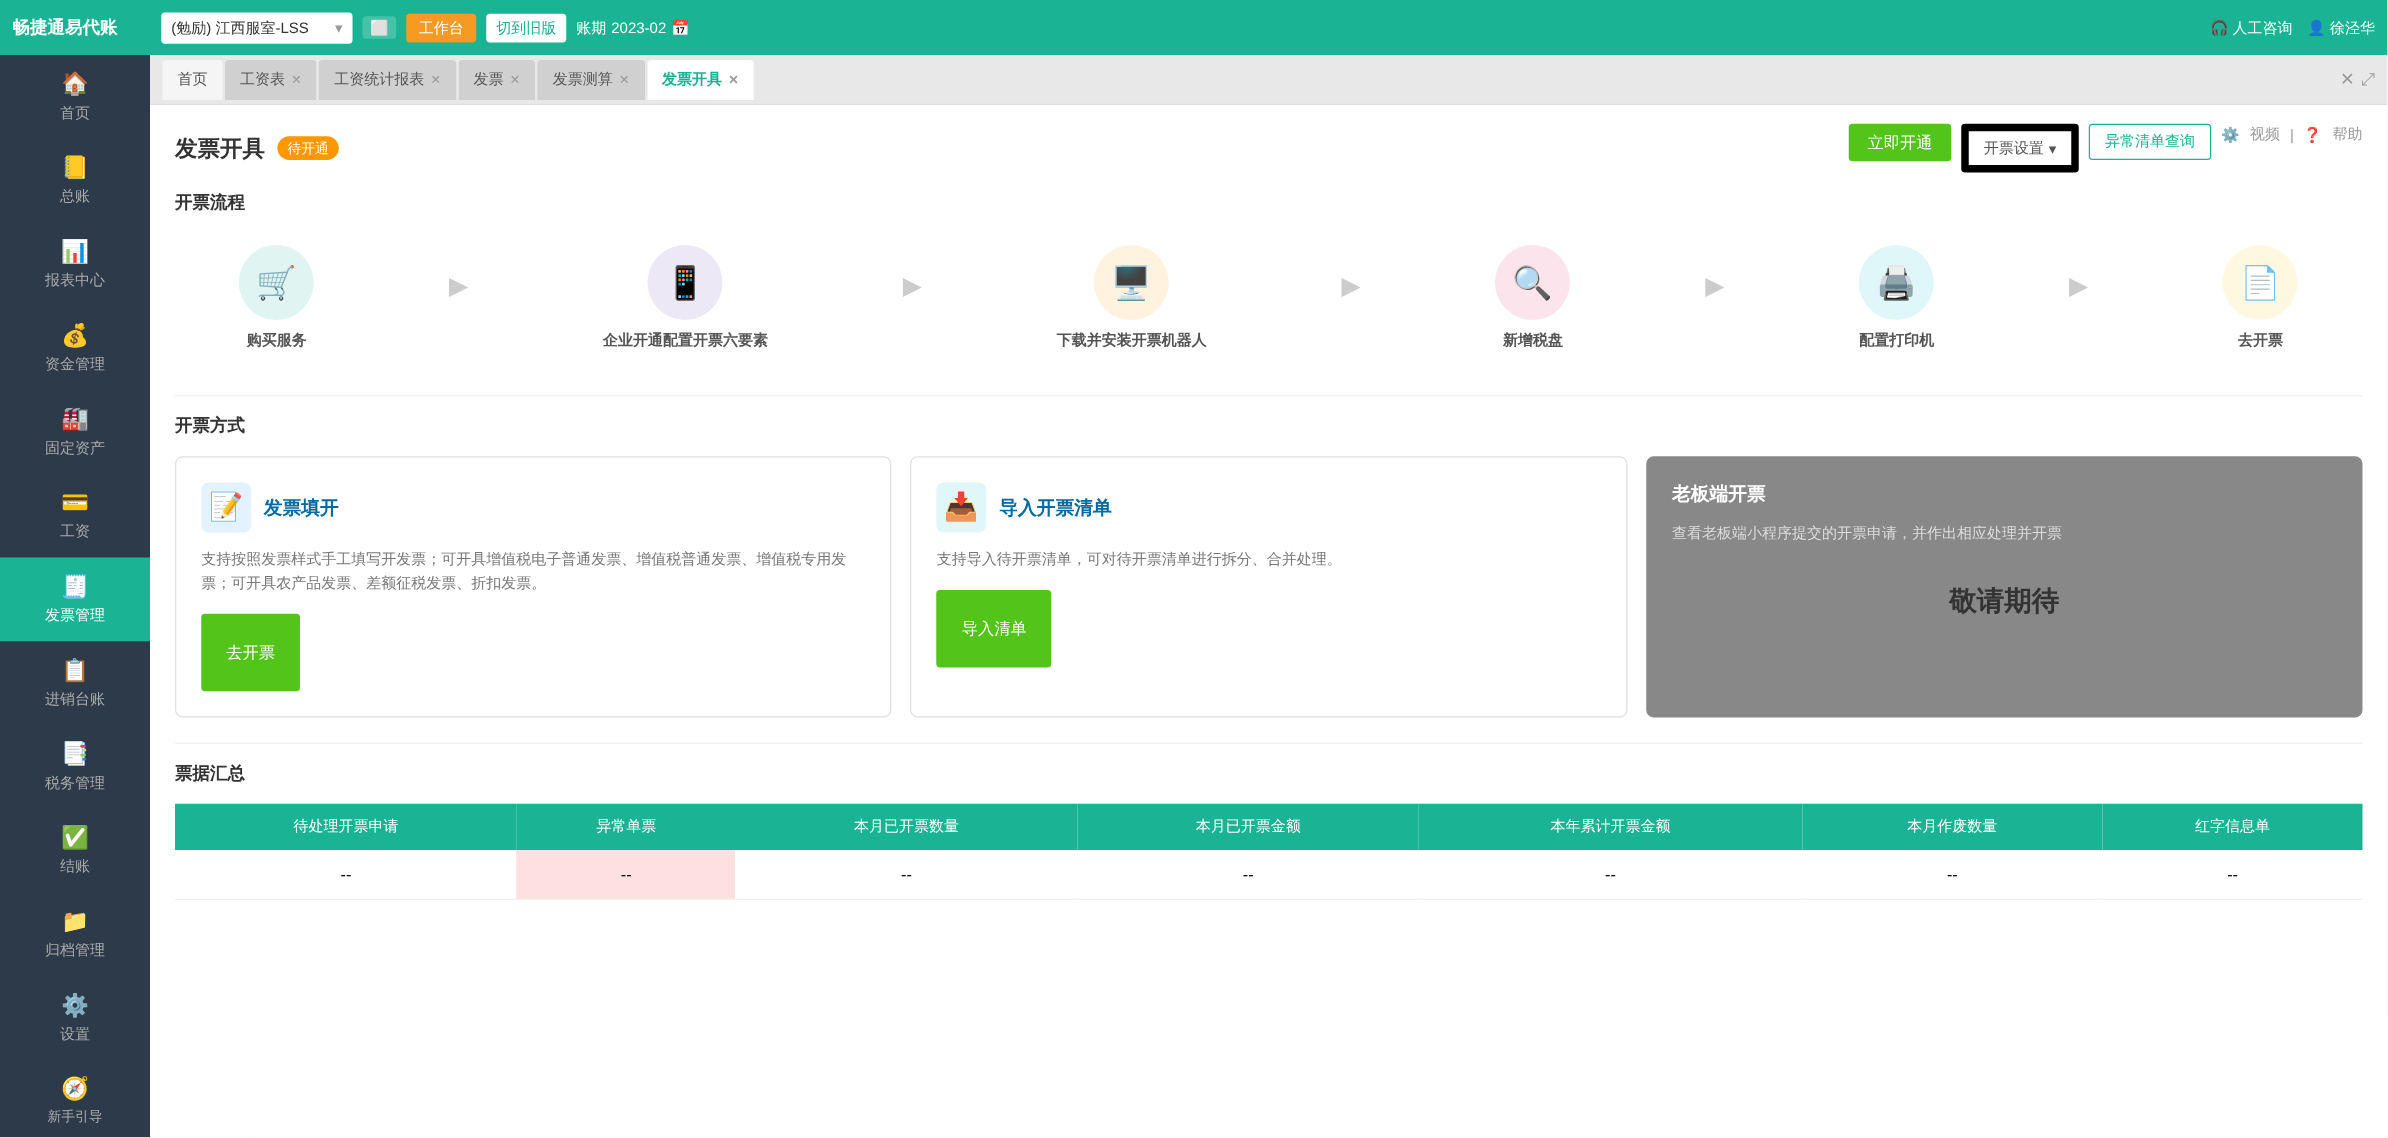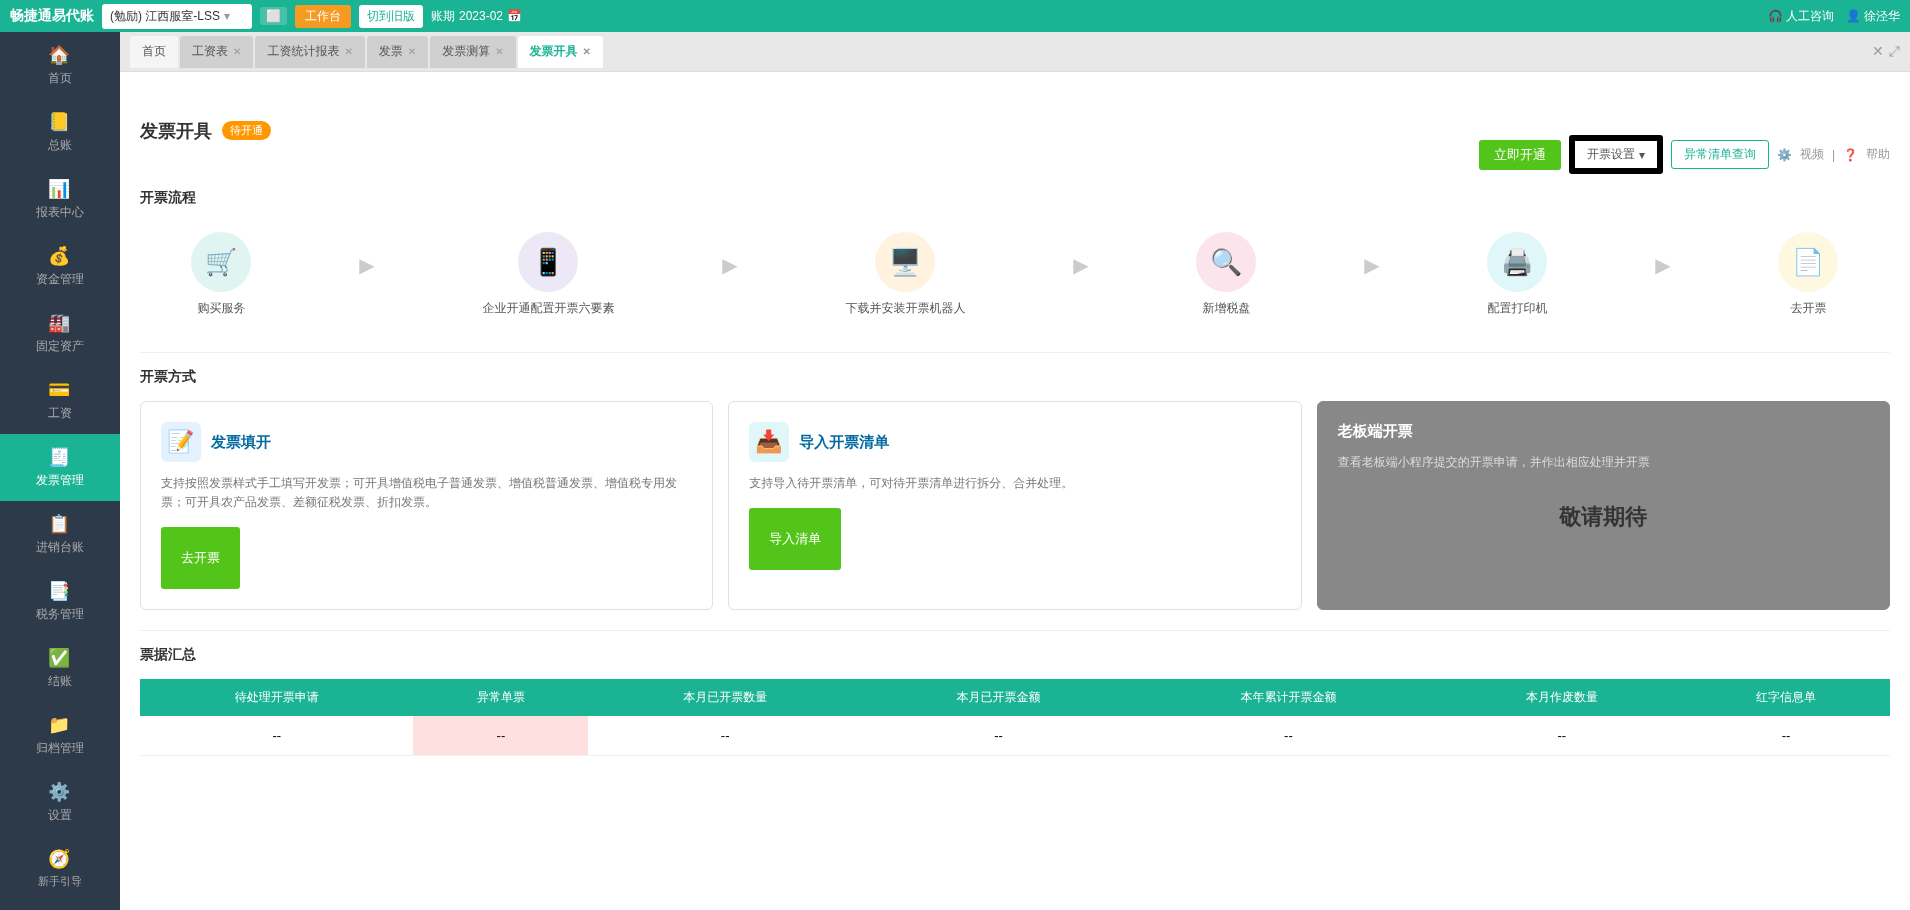--- a/index.html
+++ b/index.html
@@ -1,22 +1,22 @@
 <!DOCTYPE html>
 <html><head>
   <meta charset="utf-8">
   <style>
     * { box-sizing: border-box; margin: 0; padding: 0; }
     body { font-family: 'Microsoft YaHei', Arial, sans-serif; font-size: 13px; background: #f5f5f5; display: flex; flex-direction: column; height: 910px; overflow: hidden; }
 
     
-    .top-bar { height: 32px; background: #1ab394; display: flex; align-items: center; padding: 0 10px; justify-content: space-between; flex-shrink: 0; }
+    .top-bar { height: 44px; background: #1ab394; display: flex; align-items: center; padding: 0 10px; justify-content: space-between; flex-shrink: 0; }
     .top-bar-left { display: flex; align-items: center; gap: 8px; }
     .top-bar-logo { color: white; font-size: 14px; font-weight: bold; }
-    .top-bar-company { background: white; border-radius: 3px; padding: 4px 8px; font-size: 12px; color: #333; display: flex; align-items: center; gap: 4px; min-width: 150px; }
+    .top-bar-company { background: white; border-radius: 3px; padding: 4px 8px; font-size: 12px; color: #333; display: flex; align-items: center; gap: 21px; min-width: 150px; margin-left: 27px; }
     .top-bar-company .arrow { color: #999; }
     .top-bar-icon-btn { background: rgba(255,255,255,0.2); border: none; border-radius: 3px; padding: 2px 6px; color: white; font-size: 12px; cursor: pointer; }
     .workbench-btn { background: #f59a23; color: white; border: none; border-radius: 3px; padding: 3px 10px; font-size: 12px; cursor: pointer; }
     .switch-btn { background: white; color: #1ab394; border: none; border-radius: 3px; padding: 3px 8px; font-size: 12px; cursor: pointer; }
     .period-info { color: white; font-size: 12px; display: flex; align-items: center; gap: 4px; }
     .top-bar-right { display: flex; align-items: center; gap: 12px; color: white; font-size: 12px; }
     .top-bar-right span { cursor: pointer; display: flex; align-items: center; gap: 3px; }
 
     
     .main-layout { display: flex; flex: 1; overflow: hidden; }
@@ -42,40 +42,40 @@
     .tab-bar-close { font-size: 14px; color: #999; cursor: pointer; }
 
     
     .page-content { flex: 1; overflow-y: auto; padding: 15px 20px; background: white; }
 
     
     .page-header { display: flex; align-items: center; justify-content: space-between; margin-bottom: 15px; }
     .page-title-area { display: flex; align-items: center; gap: 10px; }
     .page-title { font-size: 18px; font-weight: bold; color: #333; }
     .status-badge { background: #ff9800; color: white; font-size: 11px; padding: 2px 8px; border-radius: 10px; }
-    .page-header-actions { display: flex; gap: 8px; align-items: center; margin-top: 48px; }
+    .page-header-actions { display: flex; gap: 8px; align-items: flex-start; }
     .btn-primary-green { background: #52c41a; color: white; border: none; border-radius: 3px; padding: 6px 15px; font-size: 13px; cursor: pointer; }
     .btn-outline { background: white; color: #555; border: 6px solid #000000; border-radius: 3px; padding: 5px 12px; font-size: 12px; cursor: pointer; display: flex; align-items: center; gap: 4px; }
     .btn-teal-outline { background: white; color: #1ab394; border: 1px solid #1ab394; border-radius: 3px; padding: 5px 12px; font-size: 12px; cursor: pointer; }
     .help-area { display: flex; align-items: center; gap: 8px; color: #999; font-size: 12px; }
 
     
     .section-title { font-size: 14px; font-weight: bold; color: #333; margin-bottom: 15px; position: relative; padding-left: 0; }
 
     
     .process-flow { display: flex; align-items: center; justify-content: space-around; padding: 10px 0 20px; }
     .process-step { display: flex; flex-direction: column; align-items: center; gap: 8px; }
     .process-icon { width: 60px; height: 60px; border-radius: 50%; display: flex; align-items: center; justify-content: center; font-size: 26px; }
     .process-icon.teal { background: #e0f5f1; }
     .process-icon.purple { background: #ede8f5; }
     .process-icon.orange { background: #fff3e0; }
     .process-icon.pink { background: #fce4ec; }
     .process-icon.cyan { background: #e0f7fa; }
     .process-icon.yellow-orange { background: #fff8e1; }
-    .process-label { font-size: 12px; color: #555; text-align: right; }
+    .process-label { font-size: 12px; color: #555; text-align: right; font-weight: bold; }
     .process-arrow { color: #ccc; font-size: 20px; margin: 0 5px; padding-bottom: 20px; }
 
     
     .invoice-methods { display: flex; gap: 15px; margin-bottom: 20px; }
     .method-card { border: 1px solid #e0e0e0; border-radius: 6px; padding: 20px; flex: 1; background: white; }
     .method-card-header { display: flex; align-items: center; gap: 10px; margin-bottom: 12px; }
     .method-icon { width: 40px; height: 40px; border-radius: 6px; display: flex; align-items: center; justify-content: center; font-size: 22px; }
     .method-icon.blue { background: #e3f2fd; }
     .method-icon.cyan { background: #e0f7fa; }
     .method-title { font-size: 15px; font-weight: bold; color: #0369a1; }

